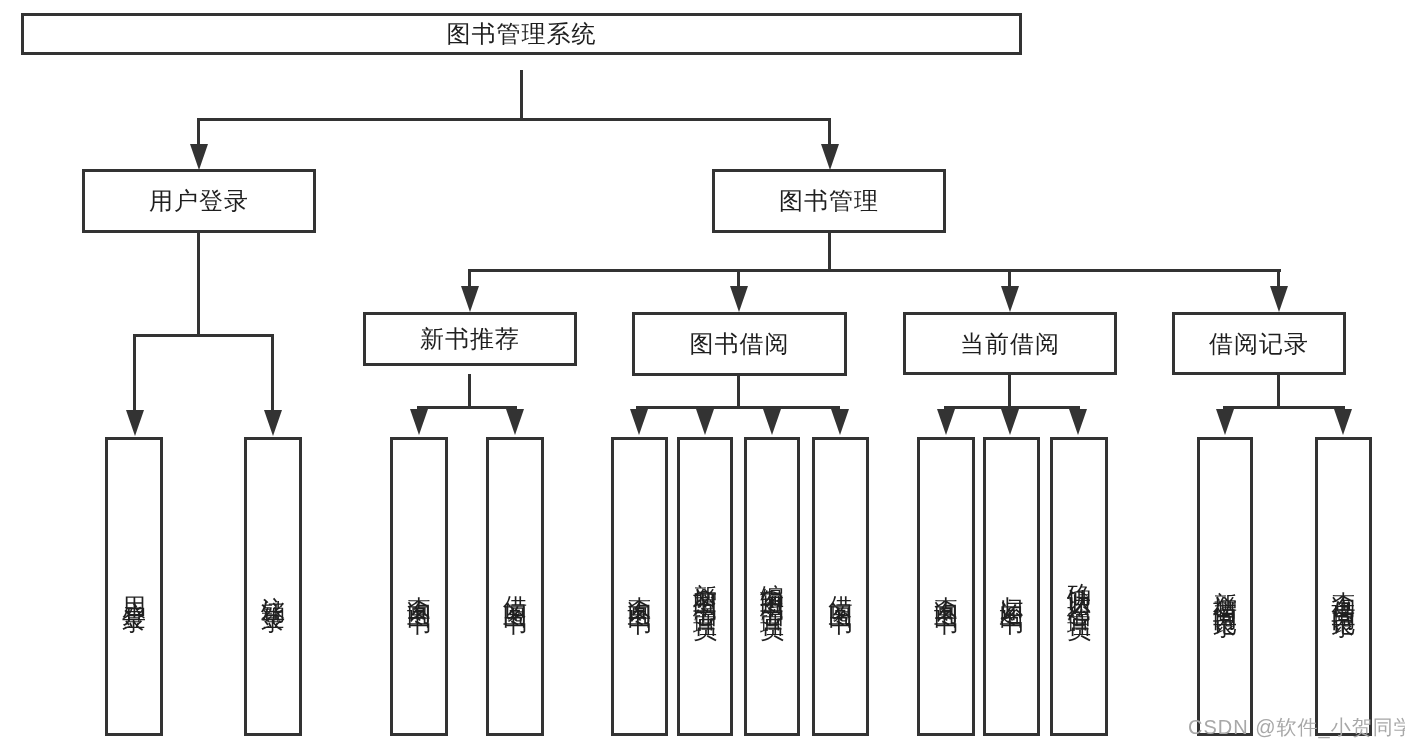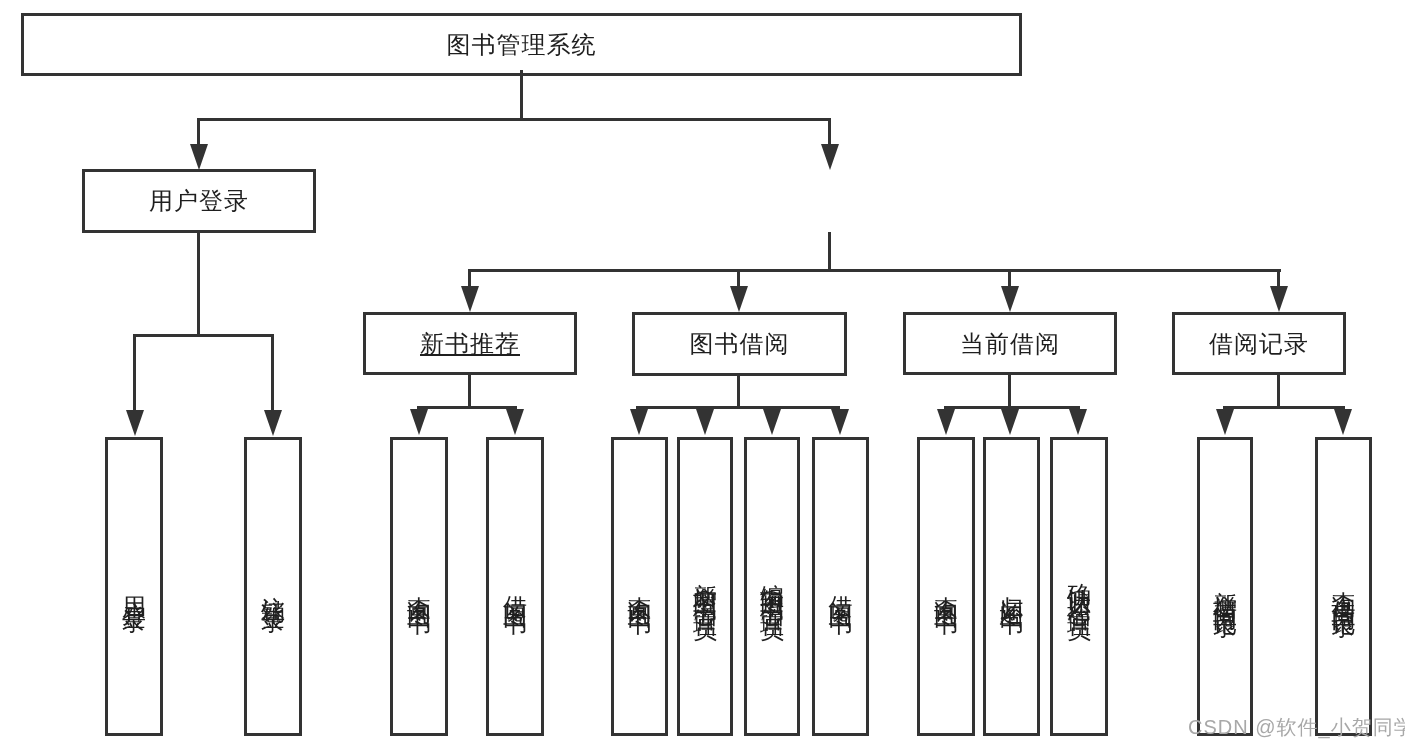--- a/index.html
+++ b/index.html
@@ -26,29 +26,32 @@
   #watermark {
     position:absolute; left:1188px; top:714px; font-size:20px;
     color:#a8a8a8; letter-spacing:1px; white-space:nowrap; z-index:5;
   }
 </style>
 </head>
 <body>
 
 <div id="stage">
 
-  <div class="box" style="left:21px; top:13px; width:1001px; height:63px;">
+  <div class="box" style="left:21px; top:13px; width:1001px; height:42px;">
     <span>图书管理系统</span>
   </div>
 
   <div class="box" style="left:82px; top:169px; width:234px; height:64px;">
     <span>用户登录</span>
   </div>
+  <div class="box" style="left:712px; top:169px; width:234px; height:64px;">
+    <span>图书管理</span>
+  </div>
 
-  <div class="box" style="left:363px; top:312px; width:214px; height:63px;text-decoration:underline;">
+  <div class="box" style="left:363px; top:312px; width:214px; height:54px;">
     <span>新书推荐</span>
   </div>
   <div class="box" style="left:632px; top:312px; width:215px; height:64px;">
     <span>图书借阅</span>
   </div>
   <div class="box" style="left:903px; top:312px; width:214px; height:63px;">
     <span>当前借阅</span>
   </div>
   <div class="box" style="left:1172px; top:312px; width:174px; height:63px;">
     <span>借阅记录</span>

